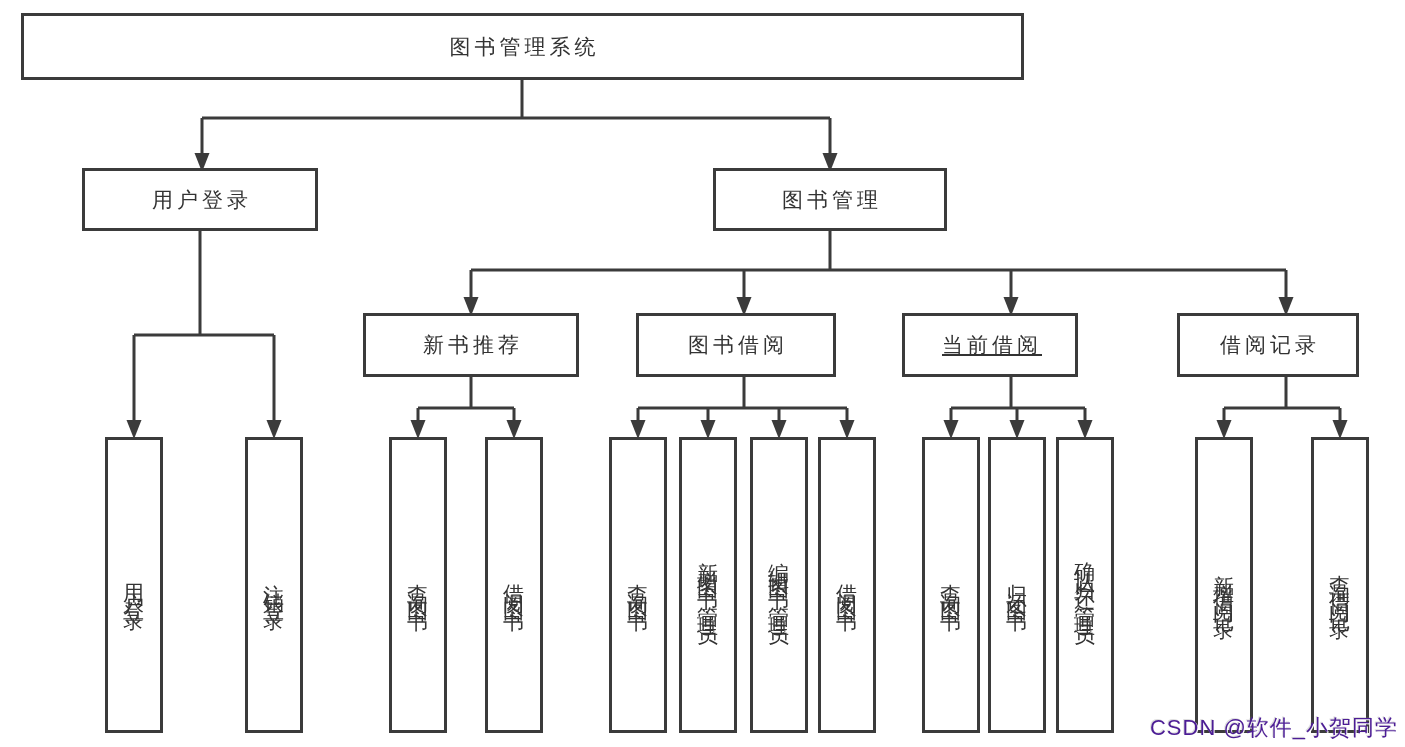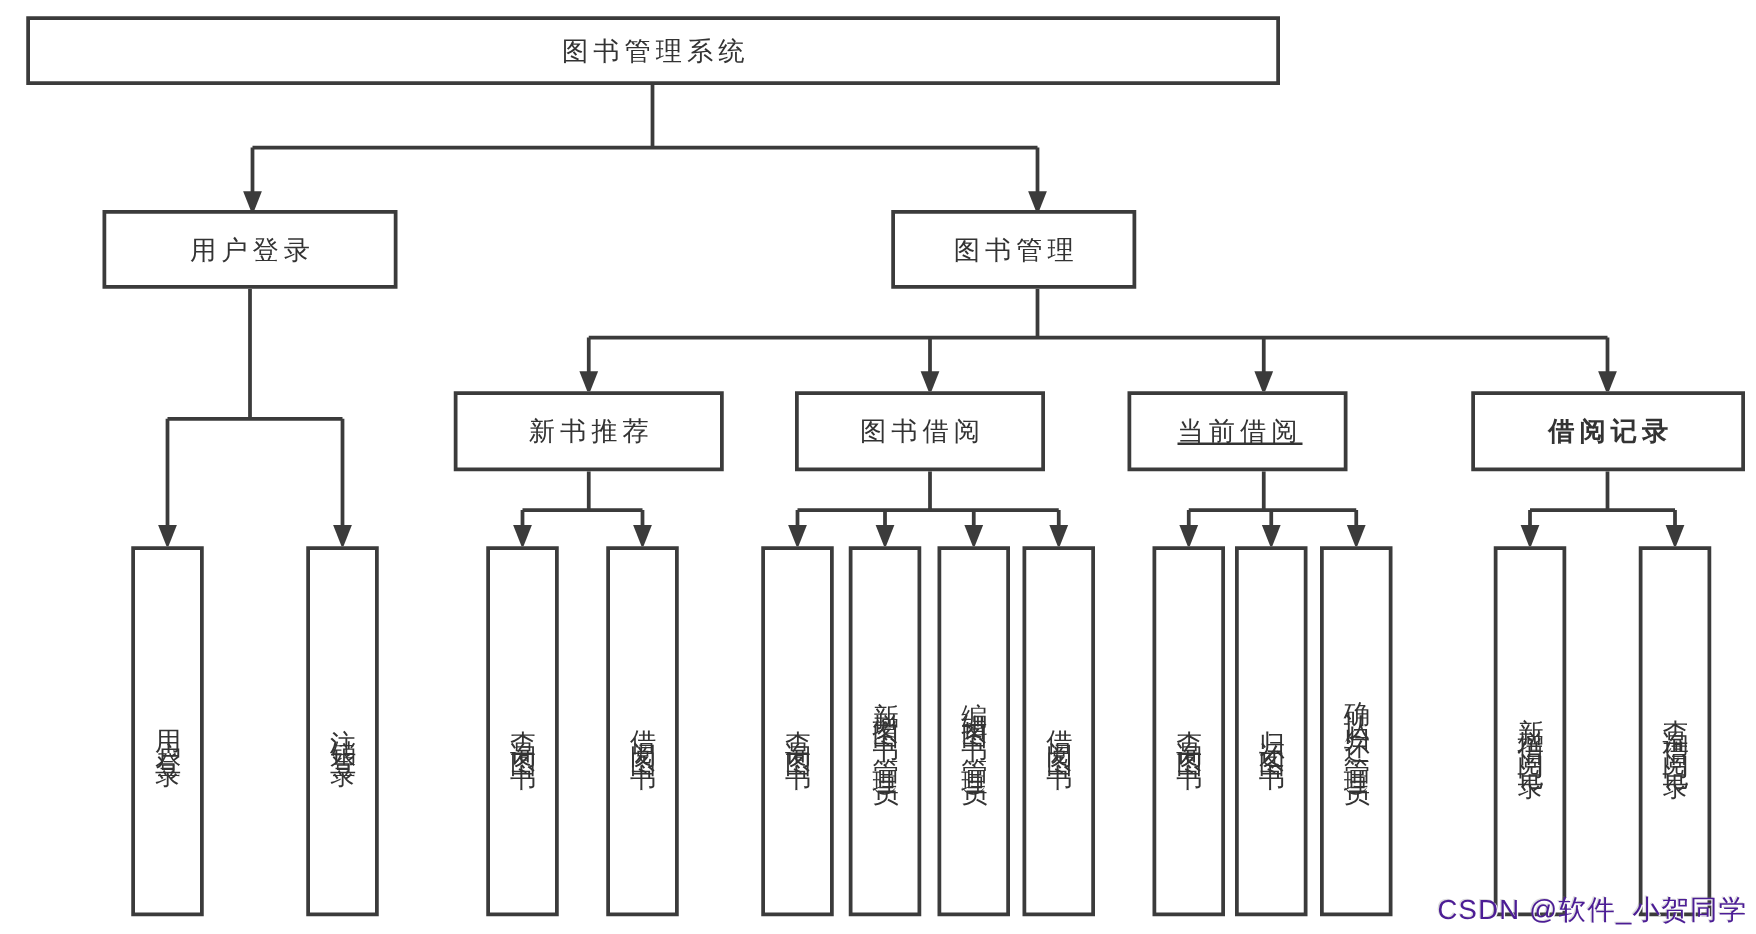--- a/index.html
+++ b/index.html
@@ -101,29 +101,29 @@
       <polygon points="779,439 771.5,420 786.5,420"></polygon>
       <polygon points="847,439 839.5,420 854.5,420"></polygon>
       <polygon points="951,439 943.5,420 958.5,420"></polygon>
       <polygon points="1017,439 1009.5,420 1024.5,420"></polygon>
       <polygon points="1085,439 1077.5,420 1092.5,420"></polygon>
       <polygon points="1224,439 1216.5,420 1231.5,420"></polygon>
       <polygon points="1340,439 1332.5,420 1347.5,420"></polygon>
     </g>
   </svg>
 
-  <div class="box box-h" style="left:21px; top:13px; width:1003px; height:55px;">图书管理系统</div>
+  <div class="box box-h" style="left:21px; top:13px; width:1003px; height:67px;">图书管理系统</div>
 
   <div class="box box-h" style="left:82px; top:168px; width:236px; height:63px;">用户登录</div>
-  <div class="box box-h" style="left:713px; top:168px; width:196px; height:63px;">图书管理</div>
+  <div class="box box-h" style="left:713px; top:168px; width:234px; height:63px;">图书管理</div>
 
   <div class="box box-h" style="left:363px; top:313px; width:216px; height:64px;text-align:center;">新书推荐</div>
   <div class="box box-h" style="left:636px; top:313px; width:200px; height:64px;">图书借阅</div>
   <div class="box box-h" style="left:902px; top:313px; width:176px; height:64px;text-decoration:underline;">当前借阅</div>
-  <div class="box box-h" style="left:1177px; top:313px; width:219px; height:64px;font-weight:bold;">借阅记录</div>
+  <div class="box box-h" style="left:1177px; top:313px; width:182px; height:64px;">借阅记录</div>
 
   <div class="box box-v" style="left:105px; top:437px; width:58px; height:296px;">
     <span class="vtext">用户登录</span>
   </div>
   <div class="box box-v" style="left:245px; top:437px; width:58px; height:296px;">
     <span class="vtext">注销登录</span>
   </div>
 
   <div class="box box-v" style="left:389px; top:437px; width:58px; height:296px;">
     <span class="vtext">查询图书</span>

